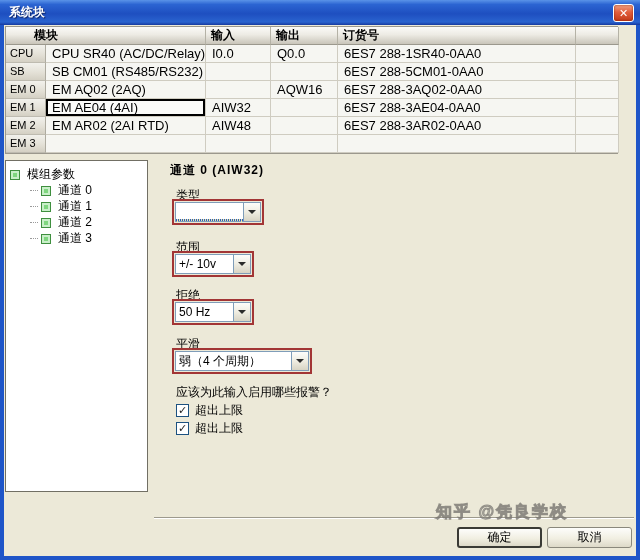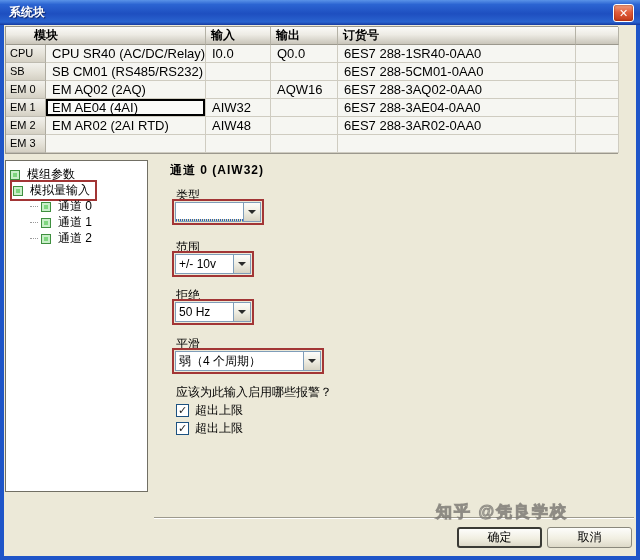--- a/index.html
+++ b/index.html
@@ -160,45 +160,43 @@
     <div class="td"></div>
   </div>
 
   <div class="tree">
     <div class="titem">
       <span class="tico">
           <i></i>
         </span>
       <span class="lbl">模组参数</span>
     </div>
-    <div class="titem">
-      <span class="hlbox">
-        <span class="tico">
-            <i></i>
-          </span>
-        <span class="lbl">模拟量输入</span>
-      </span>
-    </div>
     <div class="titem child">
       <span class="tico">
           <i></i>
         </span>
       <span class="lbl">通道 0</span>
     </div>
     <div class="titem child">
       <span class="tico">
           <i></i>
         </span>
       <span class="lbl">通道 1</span>
     </div>
     <div class="titem child">
       <span class="tico">
           <i></i>
         </span>
       <span class="lbl">通道 2</span>
+    </div>
+    <div class="titem child">
+      <span class="tico">
+          <i></i>
+        </span>
+      <span class="lbl">通道 3</span>
     </div>
   </div>
 
   <div class="panel-title">通道 0 (AIW32)</div>
 
   <div class="flabel" style="left:176px; top:187px;">类型</div>
   <div class="combo-wrap" style="left:172px; top:199px; width:92px;">
     <div class="combo">
       <span class="txt selhl">电压</span>
       <span class="btn">
@@ -221,21 +219,21 @@
   <div class="combo-wrap" style="left:172px; top:299px; width:82px;">
     <div class="combo">
       <span class="txt">50 Hz</span>
       <span class="btn">
           <span class="arr"></span>
         </span>
     </div>
   </div>
 
   <div class="flabel" style="left:176px; top:336px;">平滑</div>
-  <div class="combo-wrap" style="left:172px; top:348px; width:152px;">
+  <div class="combo-wrap" style="left:172px; top:348px; width:140px;">
     <div class="combo">
       <span class="txt">弱（4 个周期）</span>
       <span class="btn">
           <span class="arr"></span>
         </span>
     </div>
   </div>
 
   <div class="question">应该为此输入启用哪些报警？</div>
 

